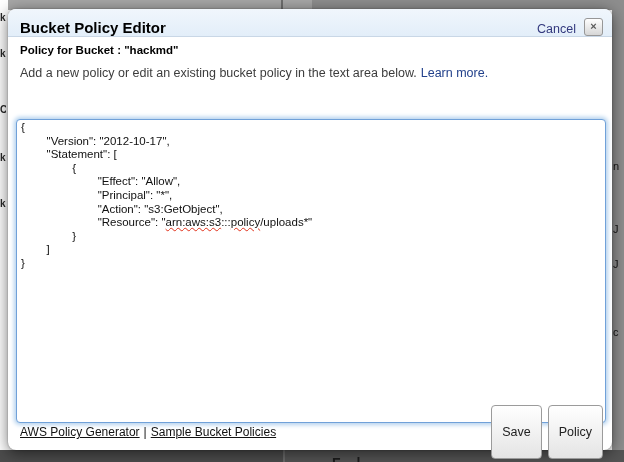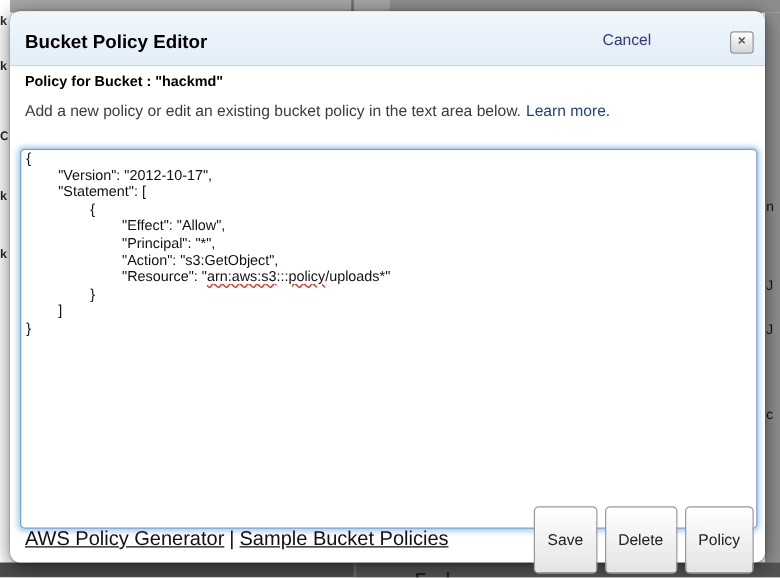--- a/index.html
+++ b/index.html
@@ -20,44 +20,44 @@
   .bg-left-frag{position:absolute;left:0;width:6px;overflow:hidden;font-size:10px;font-weight:bold;color:#2a2a2a;}
   
   .dialog{
     position:absolute;left:8px;top:9px;width:604px;height:441px;
     background:#fff;border-radius:8px;
     box-shadow:0 3px 16px rgba(0,0,0,.55),0 0 2px rgba(0,0,0,.35);
   }
   .dlg-header{
     height:27px;background:linear-gradient(#f0f6fc,#e3eef9);
     border-bottom:1px solid #c9d7e6;border-radius:8px 8px 0 0;
-    display:flex;align-items:flex-start;padding:16px 9px 0 12px;gap:43px;
+    display:flex;align-items:flex-end;padding:0 9px 0 12px;
   }
   .dlg-title{flex:1;font-size:15px;font-weight:bold;color:#000;}
-  .cancel-link{font-size:12.5px;color:#33397e;text-decoration:none;margin-right:20px;cursor:pointer;}
+  .cancel-link{font-size:12.5px;color:#33397e;text-decoration:none;margin-right:8px;cursor:pointer;}
   .x-btn{
     width:17px;height:16px;border:1px solid #979797;border-radius:3px;
     background:linear-gradient(#fefefe,#d6d6d6);color:#5a5a5a;
     font-size:11px;font-weight:bold;line-height:14px;text-align:center;cursor:pointer;
   }
   .bucket-line{margin:7px 12px 0;font-size:11.5px;font-weight:bold;color:#000;}
   .description{margin:10px 12px 18px;font-size:12.5px;color:#3c3c3c;}
   .learn-more{color:#22418b;text-decoration:none;margin-left:4px;cursor:pointer;}
   .policy-box{
     position:absolute;left:8px;top:110px;width:580px;height:300px;
     border:1px solid #70a1d9;border-radius:4px;
     box-shadow:0 0 4px 2px #b4d2ee;
     margin:0;padding:1px 4px;background:#fff;
     font-family:"Liberation Sans",sans-serif;font-size:11.5px;line-height:13.6px;color:#111;
     white-space:pre;tab-size:8;-moz-tab-size:8;overflow:hidden;cursor:text;
   }
   .misspell{text-decoration:underline wavy #e0321c;text-decoration-thickness:1px;text-underline-offset:1px;}
   .resize-handle{position:absolute;right:11px;bottom:34px;width:10px;height:10px;cursor:nwse-resize;}
   .dlg-footer{position:absolute;left:12px;right:9px;bottom:5px;height:26px;display:flex;align-items:center;}
-  .footer-links{flex:1;font-size:16px;color:#111;}
+  .footer-links{flex:1;font-size:12px;color:#111;}
   .footer-links a{color:#111;text-decoration:underline;cursor:pointer;}
   .footer-sep{margin:0 4px;}
   .btn{
     font-family:"Liberation Sans",sans-serif;font-size:12.5px;color:#222;
     background:linear-gradient(#ffffff,#e4e4e4);border:1px solid #9b9b9b;border-radius:4px;
     padding:19px 10px;margin-left:6px;cursor:pointer;
   }
 </style>
 </head>
 <body>
@@ -113,16 +113,15 @@
   <svg class="resize-handle" viewBox="0 0 10 10">
     <line x1="2" y1="10" x2="10" y2="2" stroke="#8a8a8a" stroke-width="1"></line>
     <line x1="6" y1="10" x2="10" y2="6" stroke="#8a8a8a" stroke-width="1"></line>
   </svg>
 
   <div class="dlg-footer">
     <div class="footer-links">
       <a>AWS Policy Generator</a><span class="footer-sep">|</span><a>Sample Bucket Policies</a>
     </div>
     <button class="btn">Save</button>
-    <button class="btn">Delete</button>
     <button class="btn">Policy</button>
   </div>
 </div>
 
 </body></html>

